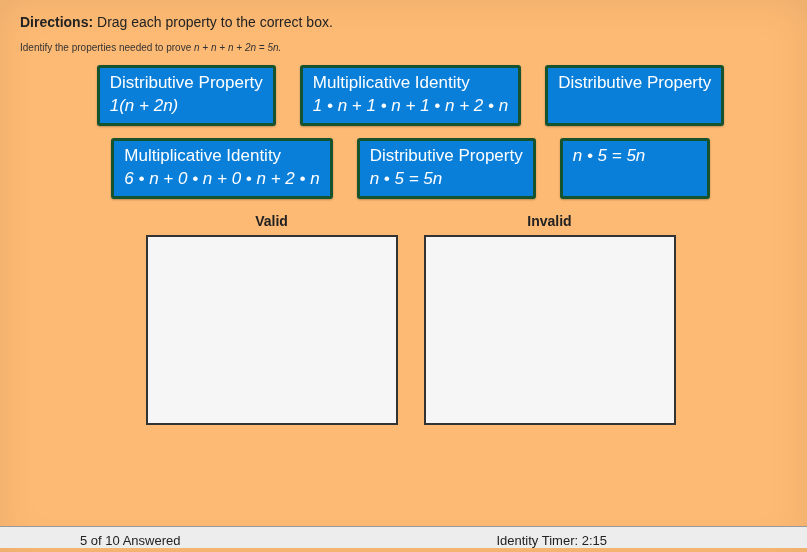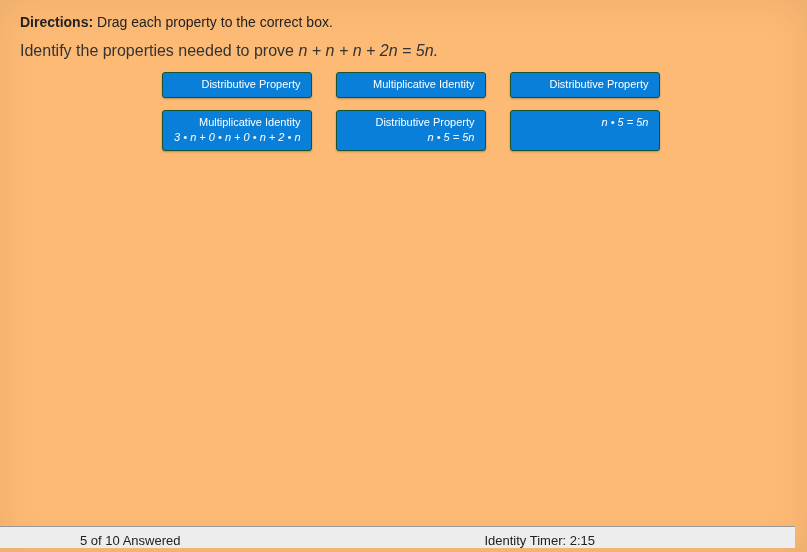--- a/index.html
+++ b/index.html
@@ -18,46 +18,46 @@
     position: relative;
     box-shadow: inset 0 0 40px rgba(0,0,0,0.08);
   }
   .directions {
     font-size: 14px;
     color: #222;
     margin-bottom: 12px;
   }
   .directions b { font-weight: bold; }
   .instr {
-    font-size: 16px;
+    font-size: 10px;
     color: #333;
     margin-bottom: 12px;
   }
   .instr .ital { font-style: italic; }
   .tiles {
     display: flex;
     flex-direction: column;
     align-items: center;
     gap: 12px;
     margin-top: 6px;
     margin-bottom: 14px;
   }
   .tile-row {
     display: flex;
     gap: 24px;
     justify-content: center;
   }
   .tile {
     background: #0a7fd9;
     color: #fff;
-    border: 1px solid #14532d;
+    border: 3px solid #14532d;
     border-radius: 3px;
     padding: 4px 10px 5px 10px;
-    font-size: 11px;
-    text-align: right;
+    font-size: 17px;
+    text-align: left;
     line-height: 1.35;
     min-width: 150px;
     cursor: move;
     box-shadow: 0 1px 2px rgba(0,0,0,0.25);
   }
   .tile .ital { font-style: italic; }
   .boxes {
     display: flex;
     gap: 26px;
     justify-content: center;
@@ -77,21 +77,21 @@
   .drop-box {
     width: 252px;
     height: 190px;
     border: 2px solid #333;
     background: #f6f6f6;
   }
   .footer {
     position: absolute;
     bottom: 4px;
     left: 0;
-    right: 12px;
+    right: 0;
     border-top: 1px solid #999;
     padding: 6px 20px 0 80px;
     display: flex;
     justify-content: space-between;
     font-size: 13px;
     color: #222;
     background: #ededed;
   }
   .footer .timer { margin-right: 180px; }
 </style>
@@ -107,43 +107,55 @@
 
   <p class="instr">
     <span>Identify the properties needed to prove </span><span class="ital">n + n + n + 2n = 5n.</span>
   </p>
 
 
   <div class="tiles">
     <div class="tile-row">
       <div class="tile">
         <div>Distributive Property</div>
+        <div class="ital">1(n + 2n)</div>
       </div>
       <div class="tile">
         <div>Multiplicative Identity</div>
+        <div class="ital">1 • n + 1 • n + 1 • n + 2 • n</div>
       </div>
       <div class="tile">
         <div>Distributive Property</div>
       </div>
     </div>
     <div class="tile-row">
       <div class="tile">
         <div>Multiplicative Identity</div>
-        <div class="ital">3 • n + 0 • n + 0 • n + 2 • n</div>
+        <div class="ital">6 • n + 0 • n + 0 • n + 2 • n</div>
       </div>
       <div class="tile">
         <div>Distributive Property</div>
         <div class="ital">n • 5 = 5n</div>
       </div>
       <div class="tile">
         <div class="ital">n • 5 = 5n</div>
       </div>
     </div>
   </div>
 
+  <div class="boxes">
+    <div class="box-wrap">
+      <div class="box-label">Valid</div>
+      <div class="drop-box"></div>
+    </div>
+    <div class="box-wrap">
+      <div class="box-label">Invalid</div>
+      <div class="drop-box"></div>
+    </div>
+  </div>
 
   <div class="footer">
     <span>5 of 10 Answered</span>
     <span class="timer">
       <span>Identity Timer: </span><span>2:15</span>
     </span>
   </div>
 
 </div>
 

